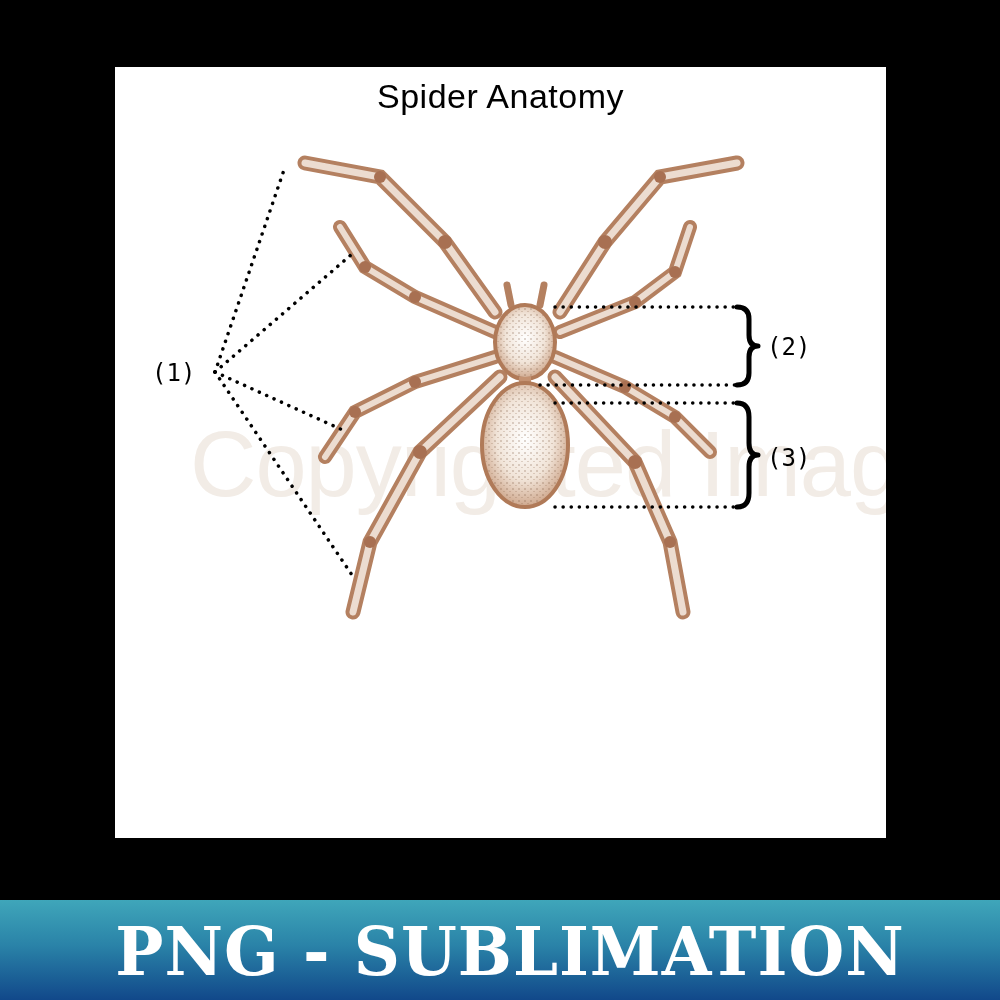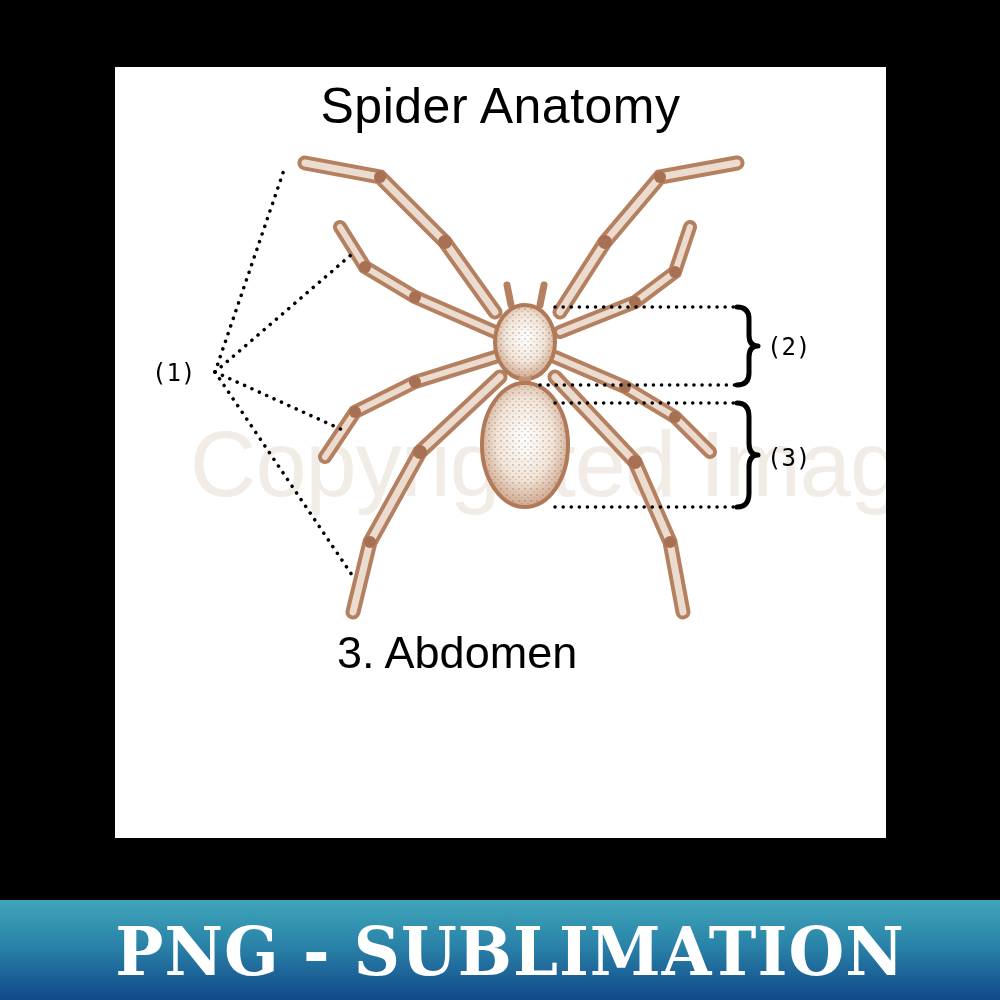--- a/index.html
+++ b/index.html
@@ -1,18 +1,18 @@
 <!DOCTYPE html>
 <html><head>
 <meta charset="utf-8">
 <style>
   html, body { margin:0; padding:0; }
   body { width:1000px; height:1000px; background:#000; position:relative; overflow:hidden; font-family:"DejaVu Sans", sans-serif; }
   .panel { position:absolute; left:115px; top:67px; width:771px; height:771px; background:#fff; overflow:hidden; }
-  .title { position:absolute; left:0; width:100%; top:10px; text-align:center; font-family:"Liberation Sans", sans-serif; font-size:50px; color:#000; letter-spacing:0.5px; }
+  .title { position:absolute; left:0; width:100%; top:10px; text-align:center; font-family:"Liberation Sans", sans-serif; font-size:34px; color:#000; letter-spacing:0.5px; }
   .watermark { position:absolute; left:75px; top:345px; font-family:"Liberation Sans", sans-serif; font-size:92px; color:#f2ece6; white-space:nowrap; letter-spacing:-1px; }
   svg.diagram { position:absolute; left:0; top:0; }
   .callout { position:absolute; font-family:"DejaVu Sans Mono", monospace; font-size:24px; color:#000; }
   .legend { position:absolute; left:222px; top:550px; font-family:"Liberation Sans", sans-serif; font-size:45px; color:#000; line-height:71px; }
   .legend div { white-space:nowrap; }
   .banner { position:absolute; left:0; top:900px; width:972px; height:100px;
             background:linear-gradient(#3fa6ba 0%, #2a83a8 45%, #11488a 100%);padding-left:48px; }
   .banner-text { position:absolute; left:0; width:100%; top:14px; text-align:center;
             font-family:"DejaVu Serif", serif; font-weight:bold; font-size:64px; color:#fff; letter-spacing:1px; transform:scaleY(1.05); }
 </style>
@@ -118,22 +118,18 @@
       <path d="M622,240 Q634,240 634,252 L634,268 Q634,279 643,279 Q634,279 634,290 L634,306 Q634,318 622,318"></path>
       <path d="M622,336 Q634,336 634,350 L634,376 Q634,388 643,388 Q634,388 634,400 L634,426 Q634,440 622,440"></path>
     </g>
   </svg>
 
   <div class="callout" style="left:37px; top:292px;">(1)</div>
   <div class="callout" style="left:652px; top:266px;">(2)</div>
   <div class="callout" style="left:652px; top:377px;">(3)</div>
 
   <div class="legend">
-    <div>
-      <span>3.</span>
-      <span>Abdomen</span>
-    </div>
   </div>
 </div>
 
 <div class="banner">
   <div class="banner-text">PNG - SUBLIMATION</div>
 </div>
 
 </body></html>

